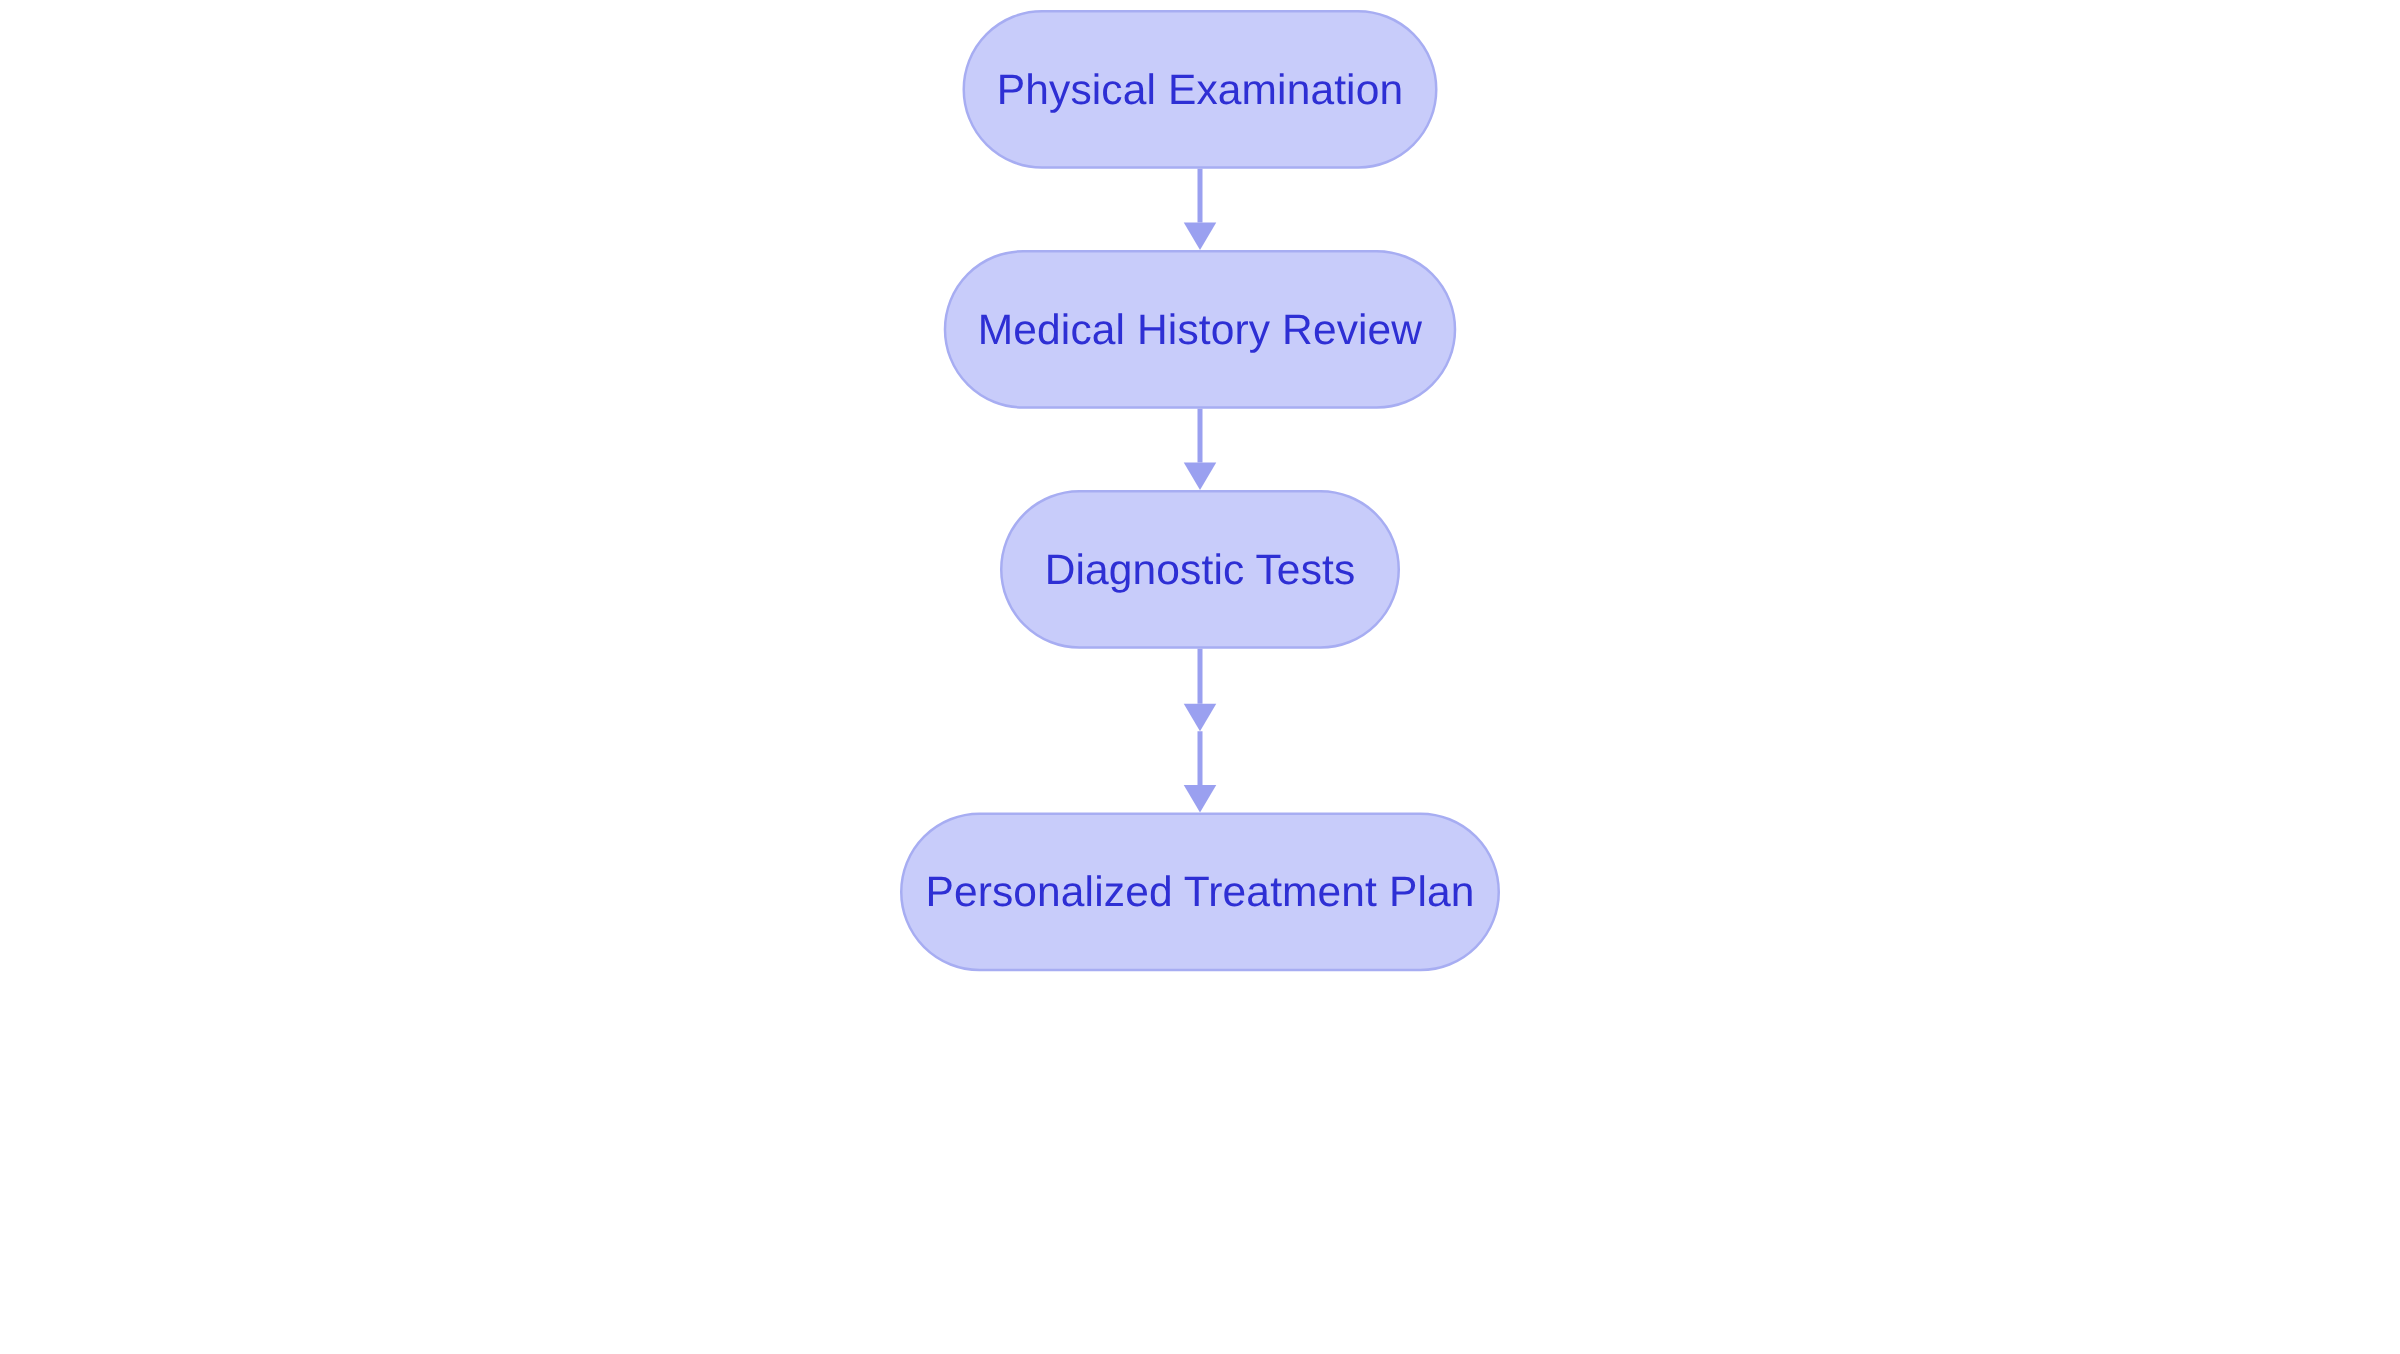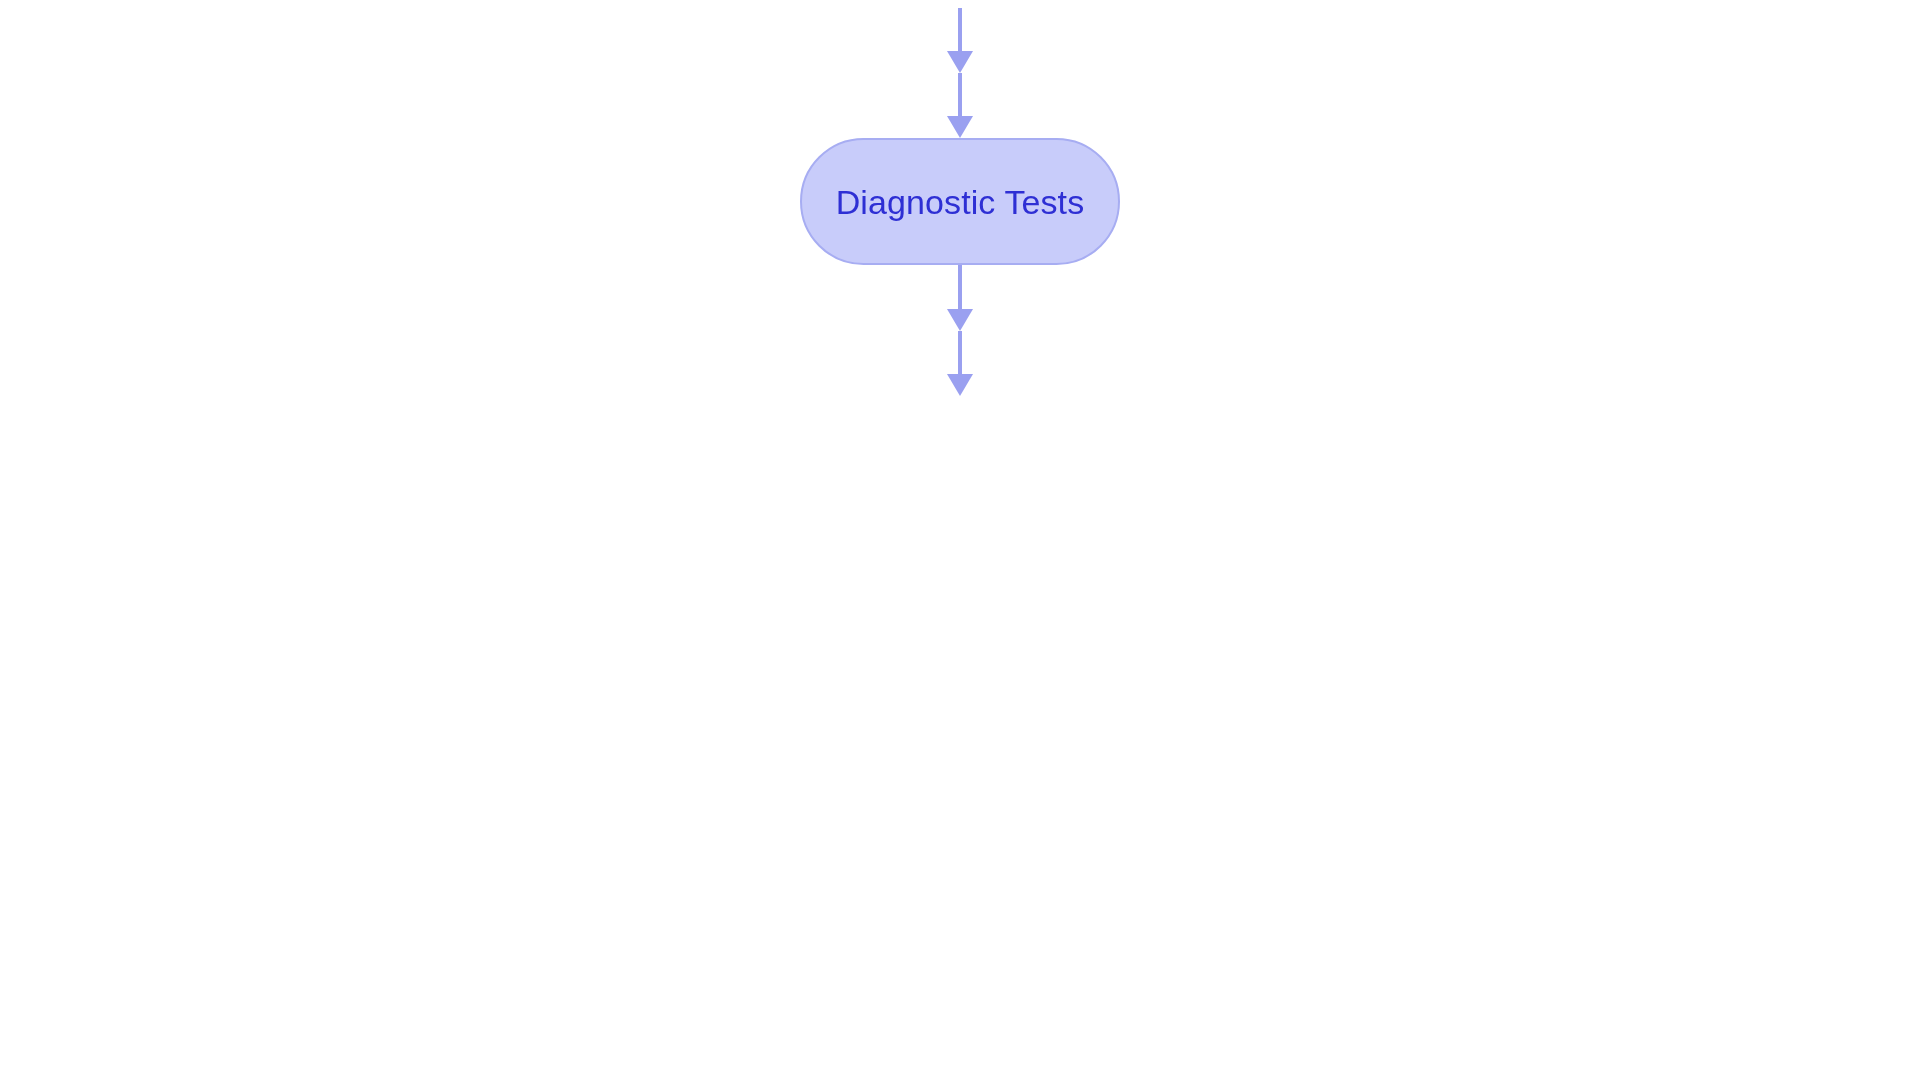--- a/index.html
+++ b/index.html
@@ -93,26 +93,32 @@
   .top-spacer { height: 8px; flex: 0 0 auto; }
 </style>
 </head>
 <body>
 
 <div id="flowchart">
   <div class="flow-column">
 
     <div class="top-spacer"></div>
 
+    <div class="node node-w-0">
+      <span class="node-label">Physical Examination</span>
+    </div>
 
     <div class="connector conn-h-0">
       <div class="connector-line"></div>
       <div class="connector-arrow"></div>
     </div>
 
+    <div class="node node-w-1">
+      <span class="node-label">Medical History Review</span>
+    </div>
 
     <div class="connector conn-h-1">
       <div class="connector-line"></div>
       <div class="connector-arrow"></div>
     </div>
 
     <div class="node node-w-2">
       <span class="node-label">Diagnostic Tests</span>
     </div>
 
@@ -120,15 +126,18 @@
       <div class="connector-line"></div>
       <div class="connector-arrow"></div>
     </div>
 
 
     <div class="connector conn-h-3">
       <div class="connector-line"></div>
       <div class="connector-arrow"></div>
     </div>
 
+    <div class="node node-w-4">
+      <span class="node-label">Personalized Treatment Plan</span>
+    </div>
 
   </div>
 </div>
 
 </body></html>

